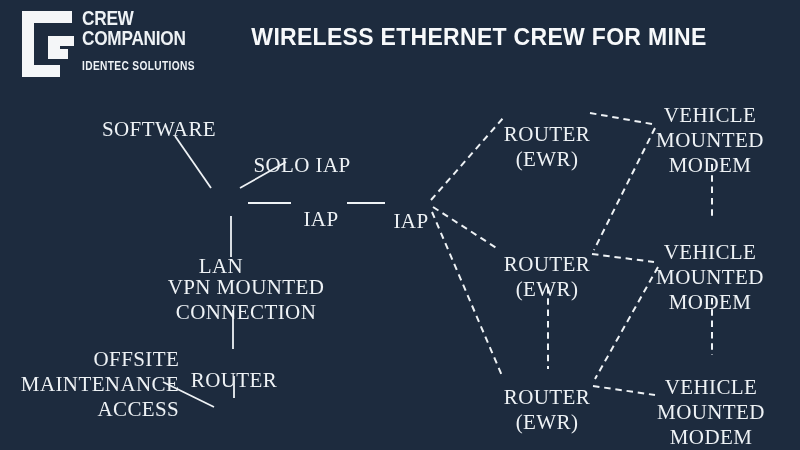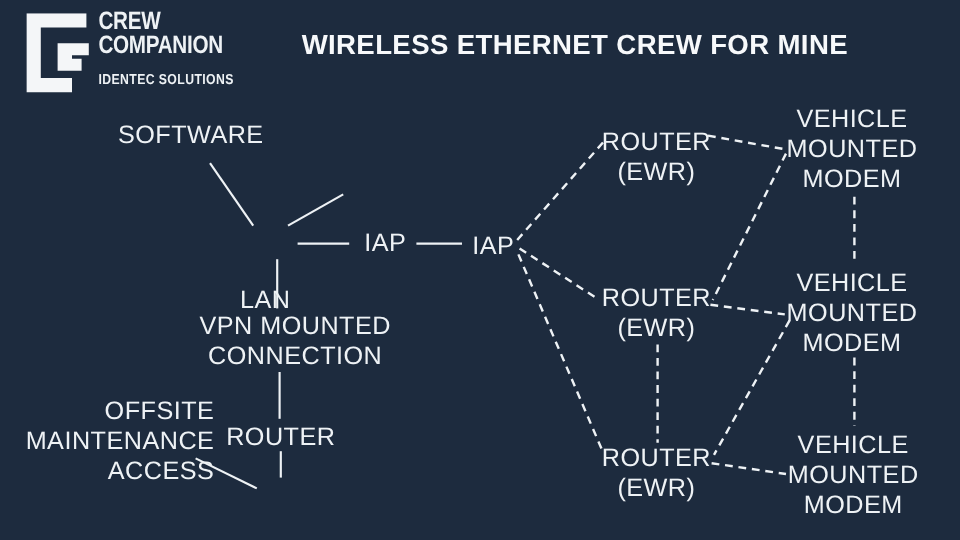--- a/index.html
+++ b/index.html
@@ -27,21 +27,21 @@
   .page-title{
     position:absolute;left:479px;top:24px;transform:translateX(-50%);
     font-size:23px;font-weight:bold;letter-spacing:0.3px;white-space:nowrap;
     color:#f7f9fb;
   }
   
   .edges{position:absolute;left:0;top:0;width:800px;height:450px;}
   .edges line{stroke:var(--fg);}
   .edges line.solid{stroke-width:1.8;}
   .edges line.dashed{stroke-width:2;stroke-dasharray:6.5 4.8;}
-  .nodes{position:absolute;left:0;top:0;width:800px;height:386px;}
+  .nodes{position:absolute;left:0;top:16px;width:800px;height:386px;font-family:Liberation Serif, serif;}
   .node{
     position:absolute;transform:translate(-50%,-50%);
     white-space:pre-line;text-align:center;
     font-size:21px;line-height:25px;letter-spacing:0.4px;
     color:var(--fg);
   }
 </style>
 </head>
 <body>
 
@@ -77,20 +77,21 @@
       <line x1="592" y1="254" x2="654" y2="262" class="dashed"></line>
       <line x1="658" y1="267" x2="595" y2="379" class="dashed"></line>
       <line x1="593" y1="386" x2="655" y2="395" class="dashed"></line>
       <line x1="548" y1="287" x2="548" y2="369" class="dashed"></line>
       <line x1="712" y1="164" x2="712" y2="220" class="dashed"></line>
       <line x1="712" y1="298" x2="712" y2="355" class="dashed"></line>
     </svg>
 
   <div class="nodes">
       <div class="node" style="left: 159px; top: 113px;">SOFTWARE</div>
+      <div class="node" style="left: 302px; top: 149px;">SOLO IAP</div>
       <div class="node" style="left: 221px; top: 203px; margin-top: 47px;">LAN</div>
       <div class="node" style="left: 321px; top: 203px;">IAP</div>
       <div class="node" style="left: 411px; top: 205px;">IAP</div>
       <div class="node" style="left: 246px; top: 284px;">VPN MOUNTED
 CONNECTION</div>
       <div class="node" style="left: 100px; top: 368px; text-align: right;">OFFSITE
 MAINTENANCE
 ACCESS</div>
       <div class="node" style="left: 234px; top: 364px;">ROUTER</div>
       <div class="node" style="left: 238px; top: 411px; margin-top: 48px;">WAN</div>

